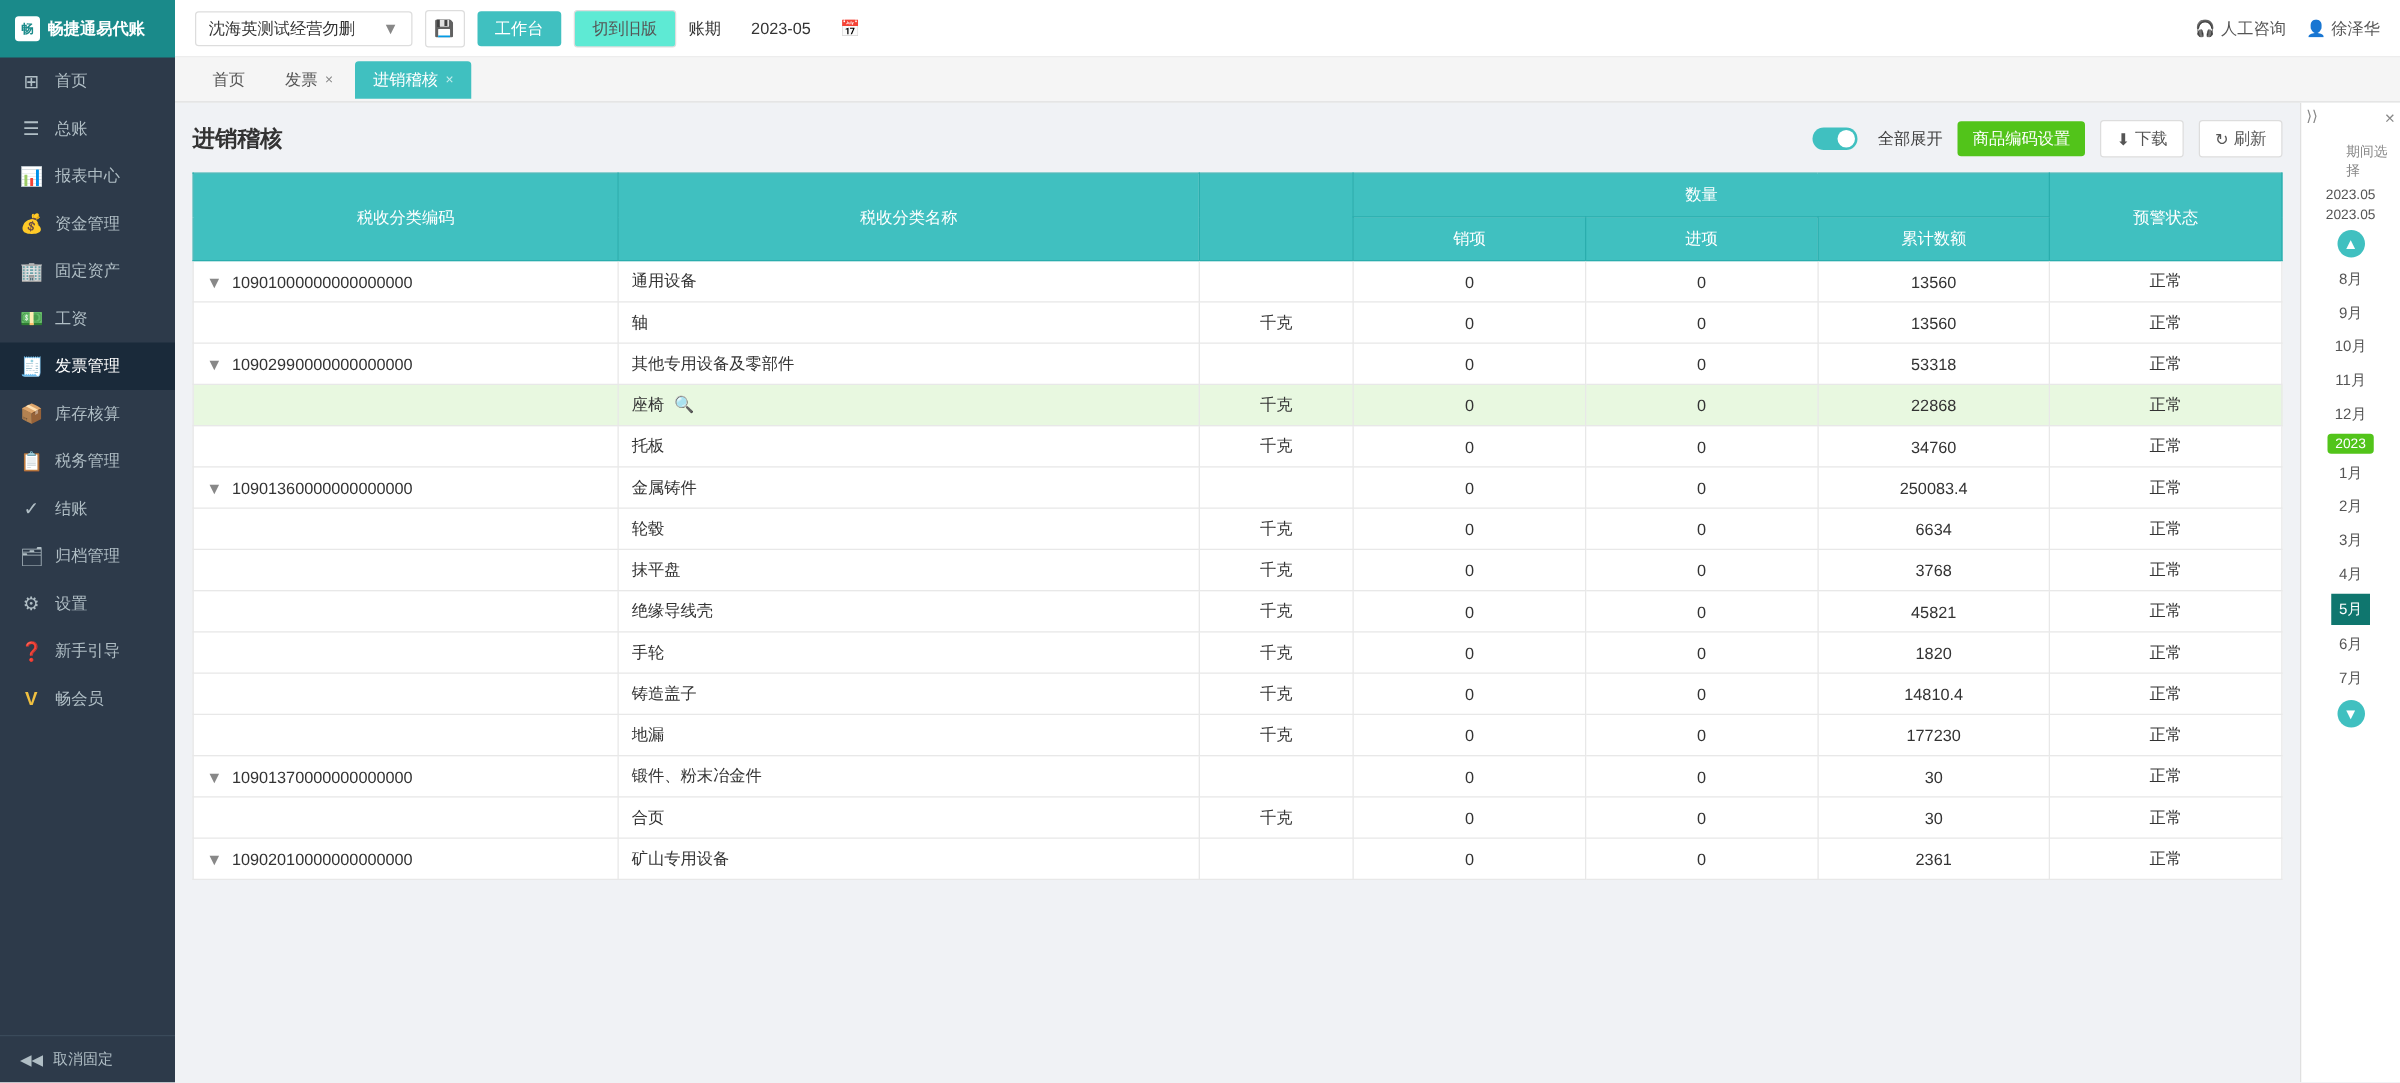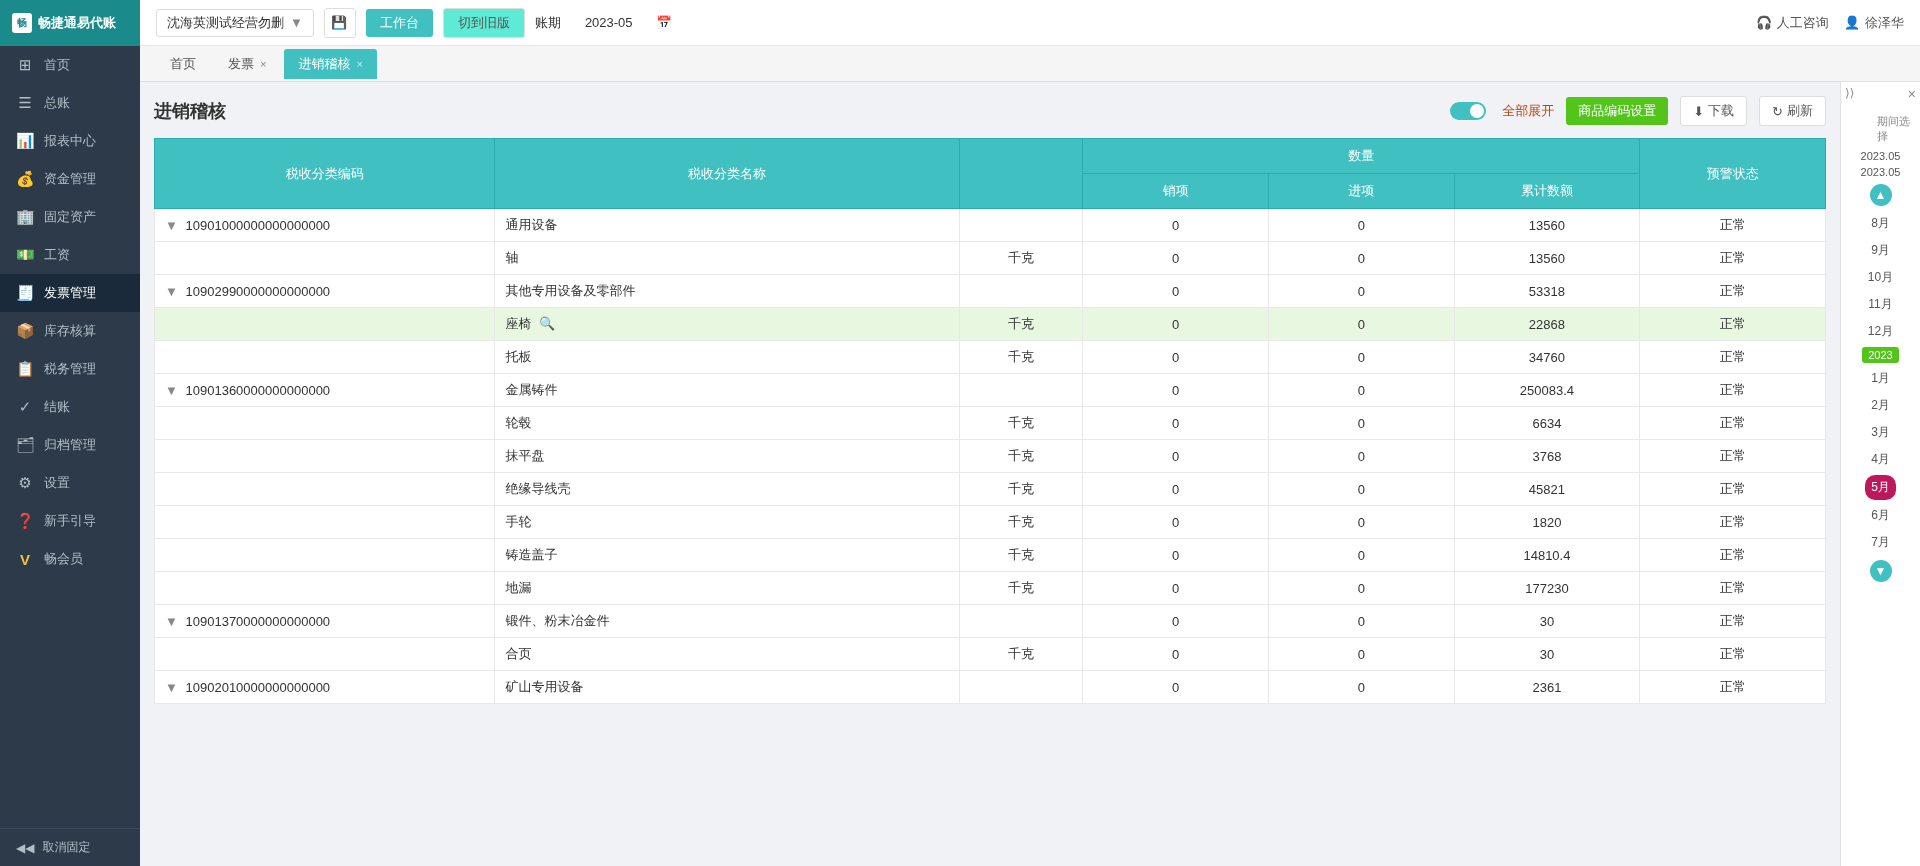--- a/index.html
+++ b/index.html
@@ -74,21 +74,21 @@
       display: flex;
       align-items: center;
       padding: 0 16px;
       border-bottom: 1px solid #e8e8e8;
       gap: 10px;
       flex-shrink: 0;
     }
     .topbar-company {
       display: flex;
       align-items: center;
-      gap: 6px;
+      gap: 22px;
       color: #333;
       font-size: 13px;
       border: 1px solid #ddd;
       padding: 4px 10px;
       border-radius: 3px;
       cursor: pointer;
     }
     .topbar-btn {
       background: #40c0c0;
       color: white;
@@ -182,21 +182,21 @@
     .title-actions {
       display: flex;
       align-items: center;
       gap: 12px;
     }
     .toggle-wrap {
       display: flex;
       align-items: center;
       gap: 16px;
       font-size: 13px;
-      color: #c2410c;
+      color: #404040;
     }
     .toggle {
       width: 36px; height: 18px;
       background: #40c0c0;
       border-radius: 9px;
       position: relative;
       cursor: pointer;
     }
     .toggle::after {
       content: '';
@@ -280,23 +280,23 @@
       margin-left: 28px;
     }
     .period-month {
       padding: 5px 10px;
       font-size: 12px;
       color: #555;
       text-align: center;
       cursor: pointer;
     }
     .period-month.active {
-      background: #be185d;
-      color: white;
-      border-radius: 10px;
+      background: #0f766e;
+      color: white;
+      border-radius: 0;
       margin: 2px 8px;
       padding: 4px 6px;
       text-align: right;
     }
     .period-year-tag {
       background: #52c41a;
       color: white;
       font-size: 11px;
       padding: 2px 6px;
       border-radius: 3px;

